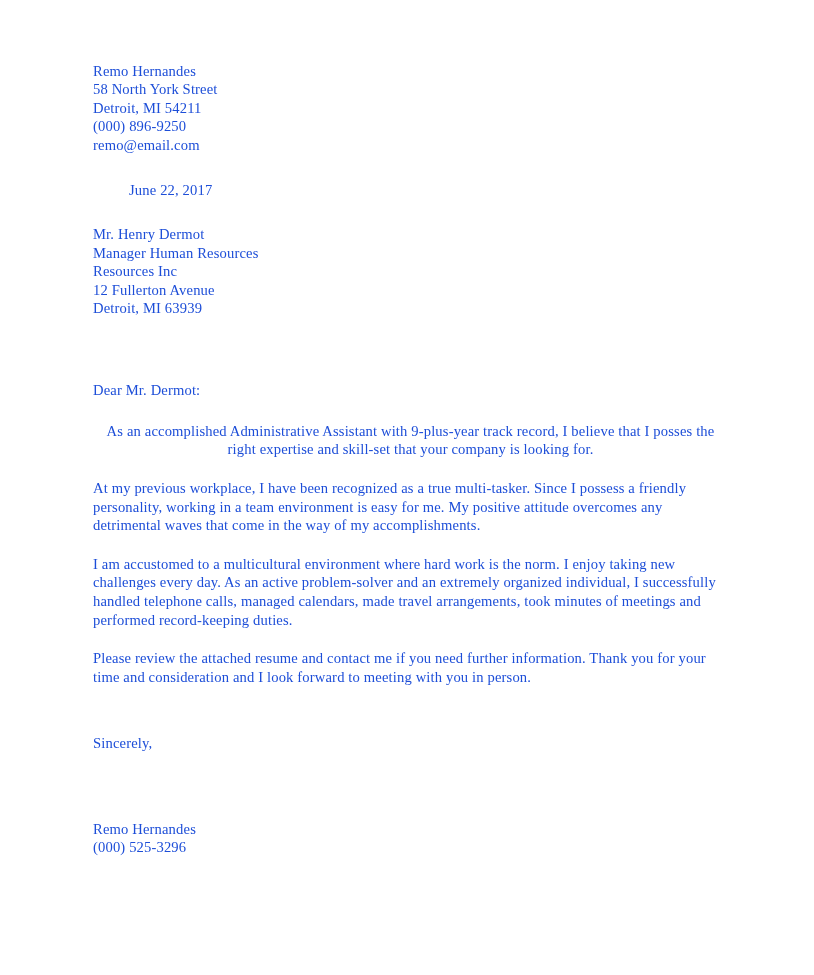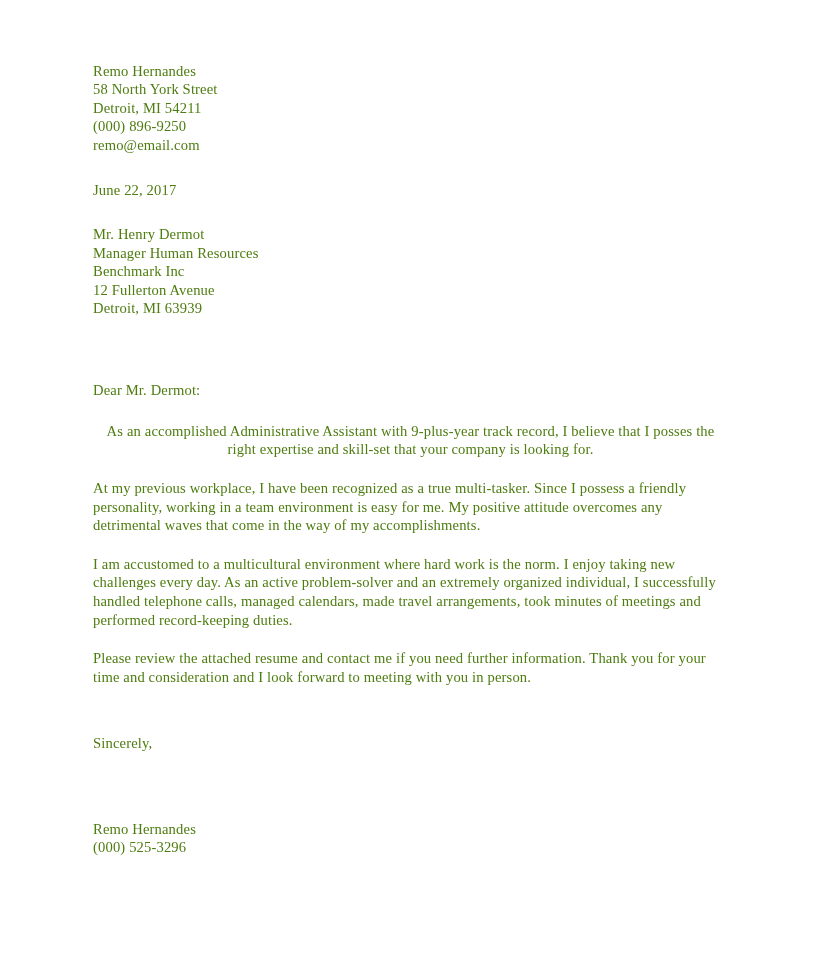--- a/index.html
+++ b/index.html
@@ -21,37 +21,38 @@
     width: 814px;
     height: 975px;
     background: #ffffff;
     box-sizing: border-box;
     padding: 62px 86px 0 93px;
   }
 
   .doc-text {
     font-size: 14.6px;
     line-height: 18.4px;
-    color: #4d7c0f;
+    color: #1d4ed8;
     letter-spacing: 0.01em;
   }
 
   
   .sender-block {
     margin: 0;
   }
   .sender-block .line {
     display: block;
     white-space: pre;
   }
 
   
   .date-line {
     margin-top: 27px;
     display: block;
+    margin-left: 36px;
   }
 
   
   .recipient-block {
     margin-top: 26px;
   }
   .recipient-block .line {
     display: block;
     white-space: pre;
   }
@@ -103,21 +104,21 @@
     <span class="line">Detroit, MI 54211</span>
     <span class="line">(000) 896-9250</span>
     <span class="line">remo@email.com</span>
   </div>
 
   <div class="date-line doc-text">June 22, 2017</div>
 
   <div class="recipient-block doc-text">
     <span class="line">Mr. Henry Dermot</span>
     <span class="line">Manager Human Resources</span>
-    <span class="line">Benchmark Inc</span>
+    <span class="line">Resources Inc</span>
     <span class="line">12 Fullerton Avenue</span>
     <span class="line">Detroit, MI 63939</span>
   </div>
 
   <div class="salutation doc-text">Dear Mr. Dermot:</div>
 
   <div class="body-paragraphs">
     <p class="body-paragraph doc-text">As an accomplished Administrative Assistant with 9-plus-year track record, I believe that I posses the right expertise and skill-set that your company is looking for.</p>
     <p class="body-paragraph doc-text">At my previous workplace, I have been recognized as a true multi-tasker. Since I possess a friendly personality, working in a team environment is easy for me. My positive attitude overcomes any detrimental waves that come in the way of my accomplishments.</p>
     <p class="body-paragraph doc-text">I am accustomed to a multicultural environment where hard work is the norm. I enjoy taking new challenges every day. As an active problem-solver and an extremely organized individual, I successfully handled telephone calls, managed calendars, made travel arrangements, took minutes of meetings and performed record-keeping duties.</p>

